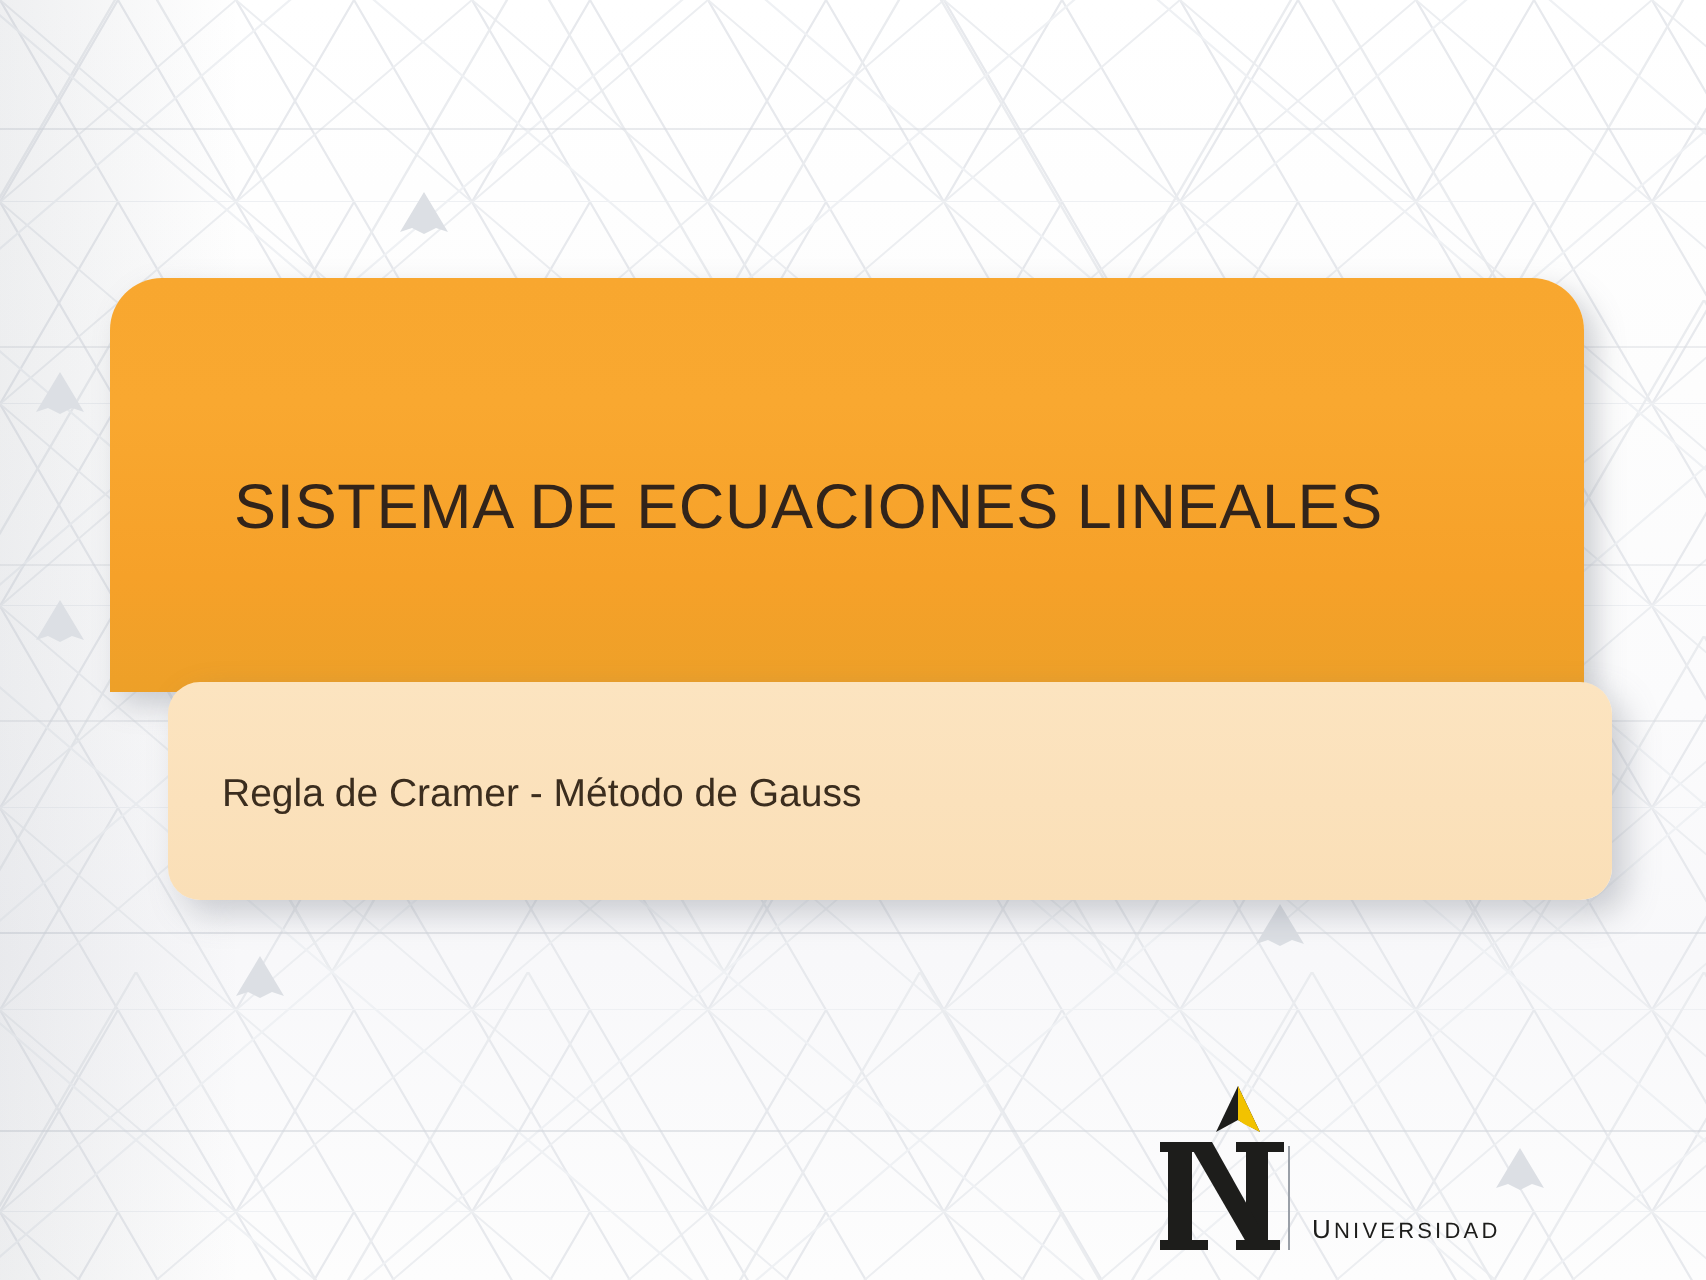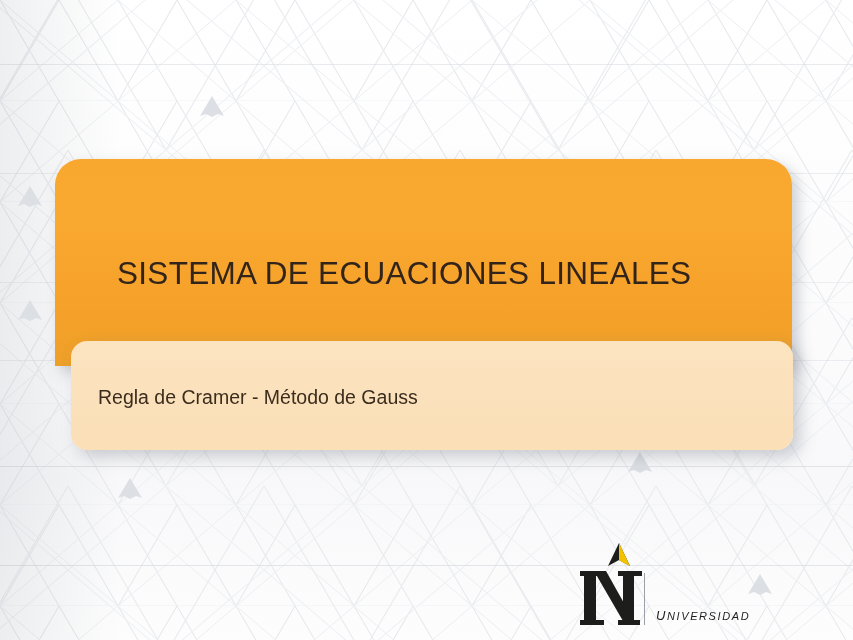--- a/index.html
+++ b/index.html
@@ -42,48 +42,47 @@
     position:absolute;left:0;top:0;width:120px;height:640px;
     background:linear-gradient(90deg,rgba(120,128,140,.12),rgba(120,128,140,0));
   }
   
   #title-card{
     position:absolute;left:55px;top:139px;width:737px;height:207px;
     border-radius:26px 26px 0 0;
     background:linear-gradient(180deg,#f8a72f 0%,#f9a830 30%,#f6a129 72%,#eda028 100%);
     box-shadow:6px 6px 14px rgba(110,116,128,.34);
     z-index:3;
-    margin-top:20px;
   }
   #title-text{
     position:absolute;left:62px;top:96px;
     color:#32241a;
     font-size:31.5px;
     letter-spacing:.3px;
     white-space:nowrap;
     font-weight:400;
   }
   
   #subtitle-card{
-    position:absolute;left:71px;top:341px;width:722px;height:109px;
+    position:absolute;left:84px;top:341px;width:722px;height:109px;
     border-radius:16px;
     background:linear-gradient(180deg,#fce4c0 0%,#fbe1bb 55%,#fadfb7 100%);
     box-shadow:7px 7px 16px rgba(110,116,128,.34);
     z-index:4;
   }
   #subtitle-text{
     position:absolute;left:27px;top:45px;
     color:#3b2d1e;
     font-size:19.5px;
     white-space:nowrap;
   }
   
   #logo{
     position:absolute;left:578px;top:541px;width:265px;height:88px;
-    z-index:5;display:flex;align-items:flex-end;font-style:italic;
+    z-index:5;display:flex;align-items:flex-end;
   }
   #logo-mark{position:relative;width:66px;height:88px;}
   #logo-divider{
     width:1px;height:52px;background:#9aa0a8;margin:0 11px 4px 0;
     align-self:flex-end;
   }
   #logo-words{display:flex;flex-direction:column;justify-content:flex-end;padding-bottom:5px;}
   .logo-line{
     color:#1d1d1b;
     font-size:15.5px;

